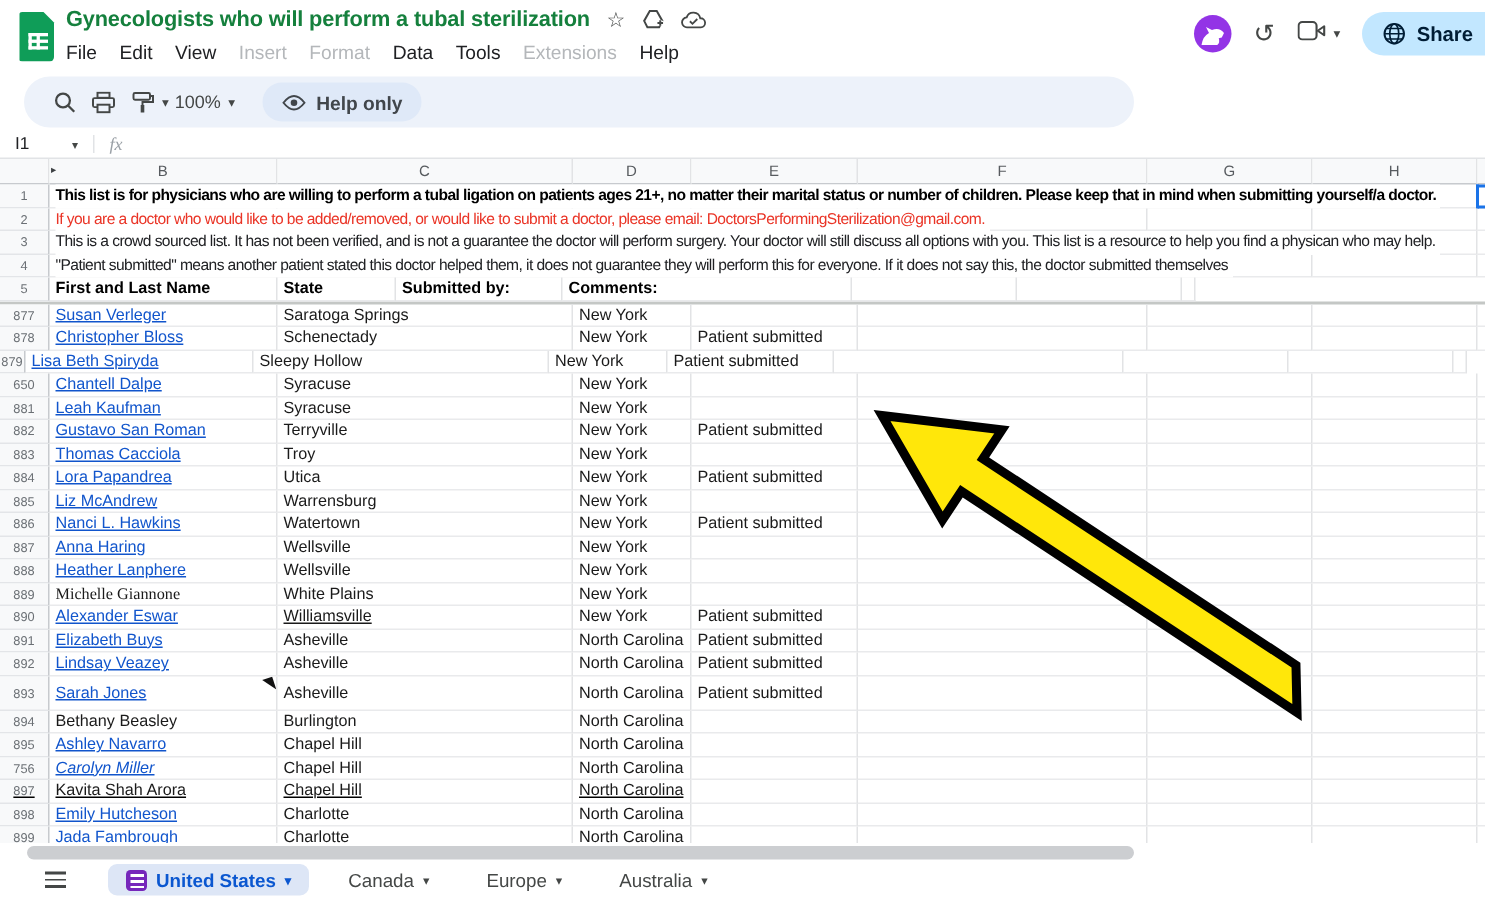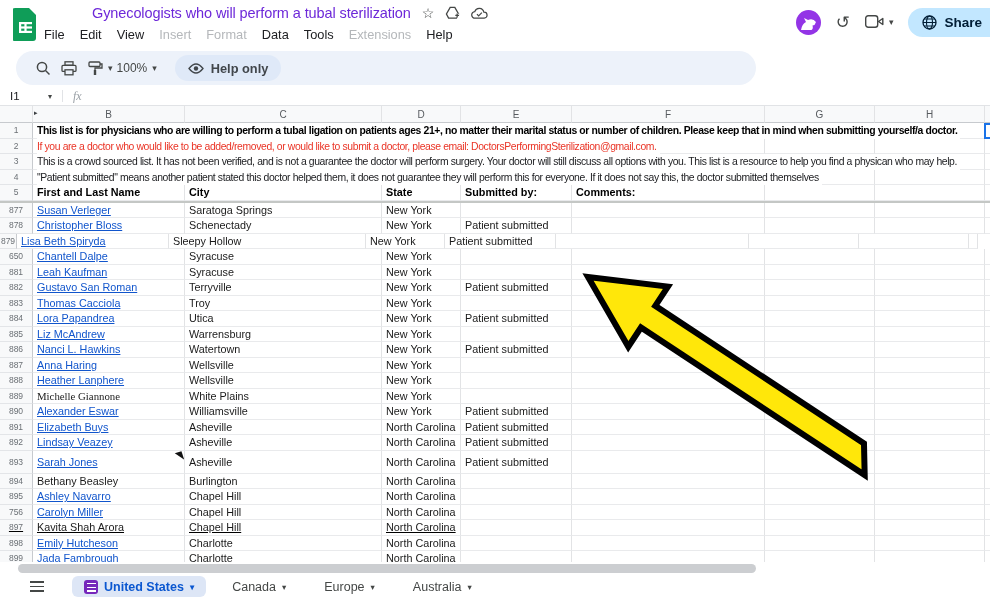--- a/index.html
+++ b/index.html
@@ -4,21 +4,21 @@
 <style>
   * { box-sizing: border-box; margin:0; padding:0; }
   html,body { width:990px; height:598px; overflow:hidden; background:#fff;
     font-family:"Liberation Sans", sans-serif; }
   #app { position:relative; width:990px; height:598px; background:#fff; overflow:hidden; }
 
   
   #topbar { position:absolute; left:0; top:0; width:990px; height:48px; background:#fff; }
   #logo { position:absolute; left:13px; top:8px; width:25px; height:33px; }
   #title-block { position:absolute; left:44px; top:5px; display:flex; align-items:center; gap:11px; }
-  #doc-title { font-size:14.5px; font-weight:400; color:#6d28d9; letter-spacing:-0.1px; white-space:nowrap;margin-left:48px; }
+  #doc-title { font-size:14.5px; font-weight:700; color:#15803d; letter-spacing:-0.1px; white-space:nowrap; }
   .title-ic { color:#444746; font-size:14px; line-height:14px; display:flex; align-items:center; }
   #menubar { position:absolute; left:44px; top:27px; display:flex; gap:15px; font-size:12.8px; color:#202124; }
   .menu-item { cursor:default; }
   .menu-item.disabled { color:#b4b7ba; }
   #top-right { position:absolute; right:-14px; top:8px; display:flex; align-items:center; gap:15px; }
   #avatar { width:25px; height:25px; border-radius:50%; background:#9334e6; overflow:hidden; position:relative; }
   #avatar svg { position:absolute; left:3px; top:5px; }
   .glyph-ic { color:#444746; font-size:17px; line-height:17px; }
   .caret { color:#444746; font-size:9px; line-height:9px; }
   #share-btn { display:flex; align-items:center; gap:7px; background:#c2e7ff; color:#001d35;
@@ -255,21 +255,20 @@
         <div class="cell" style="width: 111px;"></div>
         <div class="cell" style="width: 193px;"></div>
         <div class="cell" style="width: 110px;"></div>
         <div class="cell" style="width: 110px;"></div>
         <div class="cell" style="width: 6px;"></div>
         <div class="notice-text notice-plain">"Patient submitted" means another patient stated this doctor helped them, it does not guarantee they will perform this for everyone. If it does not say this, the doctor submitted themselves</div>
       </div>
       <div class="g-row" style="height: 15.5px;">
         <div class="gut" style="width: 33px;">5</div>
         <div class="cell hdr5" style="width: 152px;">First and Last Name</div>
-        <div class="cell hdr5" style="width: 197px;">City</div>
         <div class="cell hdr5" style="width: 79px;">State</div>
         <div class="cell hdr5" style="width: 111px;">Submitted by:</div>
         <div class="cell hdr5" style="width: 193px;">Comments:</div>
         <div class="cell hdr5" style="width: 110px;"></div>
         <div class="cell hdr5" style="width: 110px;"></div>
         <div class="cell hdr5" style="width: 6px;"></div>
       </div>
       <div id="frozen-divider"></div>
       <div class="g-row" style="height: 15.5px;">
         <div class="gut" style="width: 33px;">877</div>
@@ -438,21 +437,21 @@
         <div class="cell" style="width: 193px;"></div>
         <div class="cell" style="width: 110px;"></div>
         <div class="cell" style="width: 110px;"></div>
         <div class="cell" style="width: 6px;"></div>
       </div>
       <div class="g-row" style="height: 15.5px;">
         <div class="gut" style="width: 33px;">890</div>
         <div class="cell" style="width: 152px;">
           <span class="cell-link">Alexander Eswar</span>
         </div>
-        <div class="cell" style="width: 197px;">Williamsville</div>
+        <div class="cell" style="width: 197px; text-decoration: underline;">Williamsville</div>
         <div class="cell" style="width: 79px;">New York</div>
         <div class="cell" style="width: 111px;">Patient submitted</div>
         <div class="cell" style="width: 193px;"></div>
         <div class="cell" style="width: 110px;"></div>
         <div class="cell" style="width: 110px;"></div>
         <div class="cell" style="width: 6px;"></div>
       </div>
       <div class="g-row" style="height: 15.5px;">
         <div class="gut" style="width: 33px;">891</div>
         <div class="cell" style="width: 152px;">
@@ -514,21 +513,21 @@
         <div class="cell" style="width: 197px;">Chapel Hill</div>
         <div class="cell" style="width: 79px;">North Carolina</div>
         <div class="cell" style="width: 111px;"></div>
         <div class="cell" style="width: 193px;"></div>
         <div class="cell" style="width: 110px;"></div>
         <div class="cell" style="width: 110px;"></div>
         <div class="cell" style="width: 6px;"></div>
       </div>
       <div class="g-row" style="height: 15.5px;">
         <div class="gut" style="width: 33px;">756</div>
-        <div class="cell" style="width: 152px;">
+        <div class="cell" style="width: 152px; font-style: italic;">
           <span class="cell-link">Carolyn Miller</span>
         </div>
         <div class="cell" style="width: 197px;">Chapel Hill</div>
         <div class="cell" style="width: 79px;">North Carolina</div>
         <div class="cell" style="width: 111px;"></div>
         <div class="cell" style="width: 193px;"></div>
         <div class="cell" style="width: 110px;"></div>
         <div class="cell" style="width: 110px;"></div>
         <div class="cell" style="width: 6px;"></div>
       </div>

